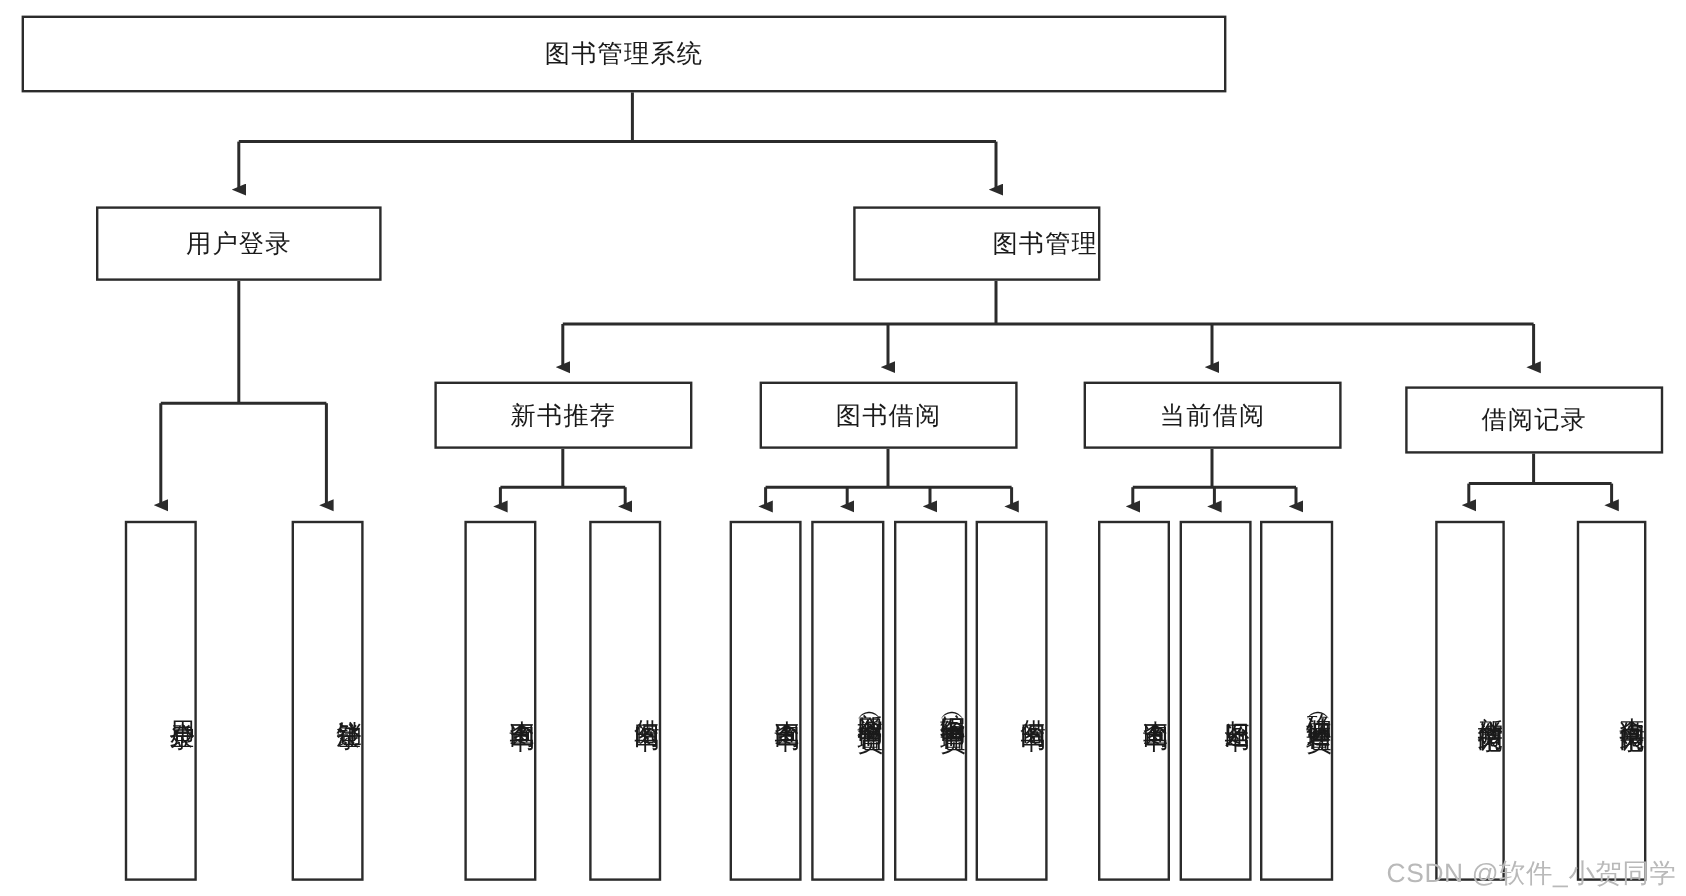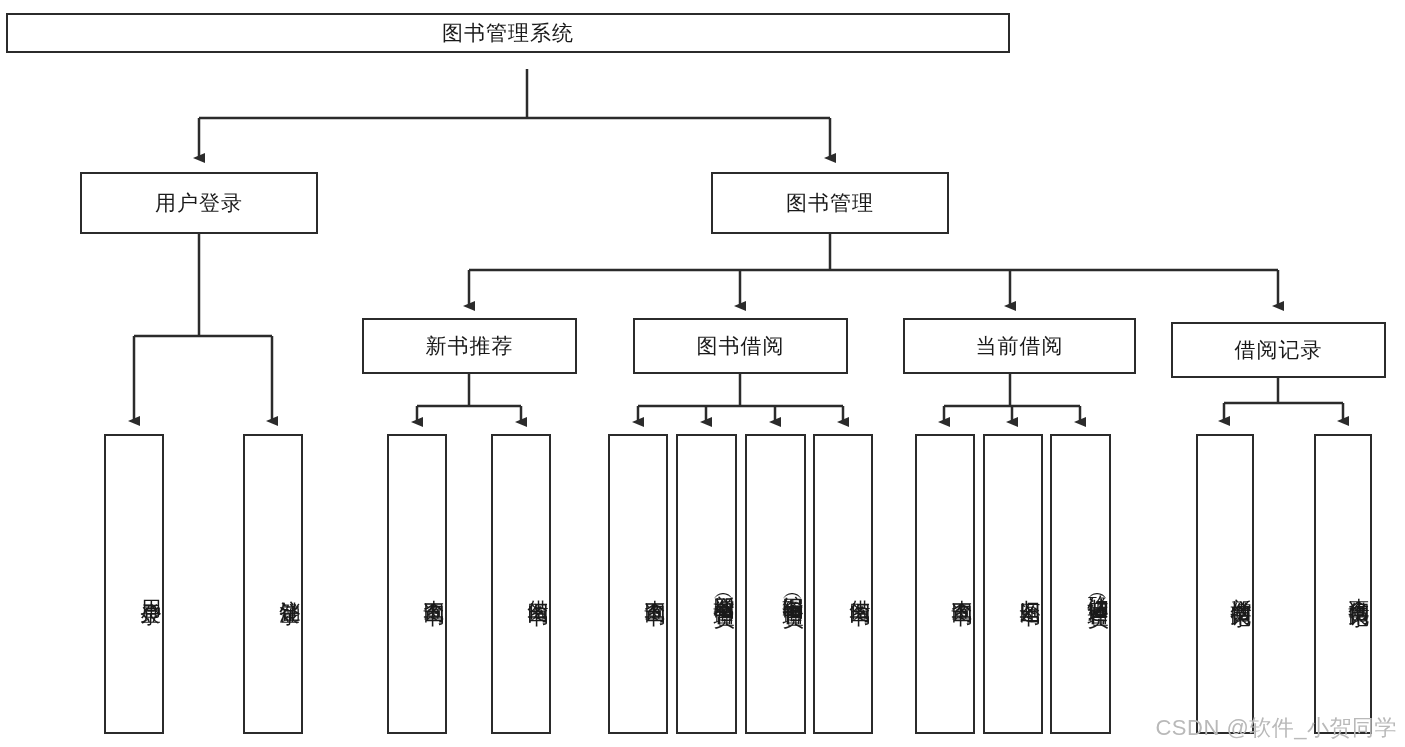--- a/index.html
+++ b/index.html
@@ -111,38 +111,38 @@
       <path d="M1012,406 L1012,422" marker-end="url(#arrow)"></path>
       <path d="M1080,406 L1080,422" marker-end="url(#arrow)"></path>
 
       <path d="M1278,374 L1278,403"></path>
       <path d="M1224,403 L1343,403"></path>
       <path d="M1224,403 L1224,421" marker-end="url(#arrow)"></path>
       <path d="M1343,403 L1343,421" marker-end="url(#arrow)"></path>
     </g>
   </svg>
 
-  <div class="node h" style="left:6px; top:13px; width:1004px; height:40px;">
+  <div class="node h" style="left:18px; top:13px; width:1004px; height:64px;">
     <span>图书管理系统</span>
   </div>
 
   <div class="node h" style="left:80px; top:172px; width:238px; height:62px;">
     <span>用户登录</span>
   </div>
-  <div class="node h" style="left:711px; top:172px; width:238px; height:62px;">
+  <div class="node h" style="left:711px; top:172px; width:206px; height:62px;justify-content:flex-end;">
     <span>图书管理</span>
   </div>
 
   <div class="node h" style="left:362px; top:318px; width:215px; height:56px;">
     <span>新书推荐</span>
   </div>
   <div class="node h" style="left:633px; top:318px; width:215px; height:56px;">
     <span>图书借阅</span>
   </div>
-  <div class="node h" style="left:903px; top:318px; width:233px; height:56px;">
+  <div class="node h" style="left:903px; top:318px; width:215px; height:56px;">
     <span>当前借阅</span>
   </div>
   <div class="node h" style="left:1171px; top:322px; width:215px; height:56px;">
     <span>借阅记录</span>
   </div>
 
   <div class="node v" style="left:104px; top:434px; width:60px; height:300px;">
     <span class="vlabel">用户登录</span>
   </div>
   <div class="node v" style="left:243px; top:434px; width:60px; height:300px;">

